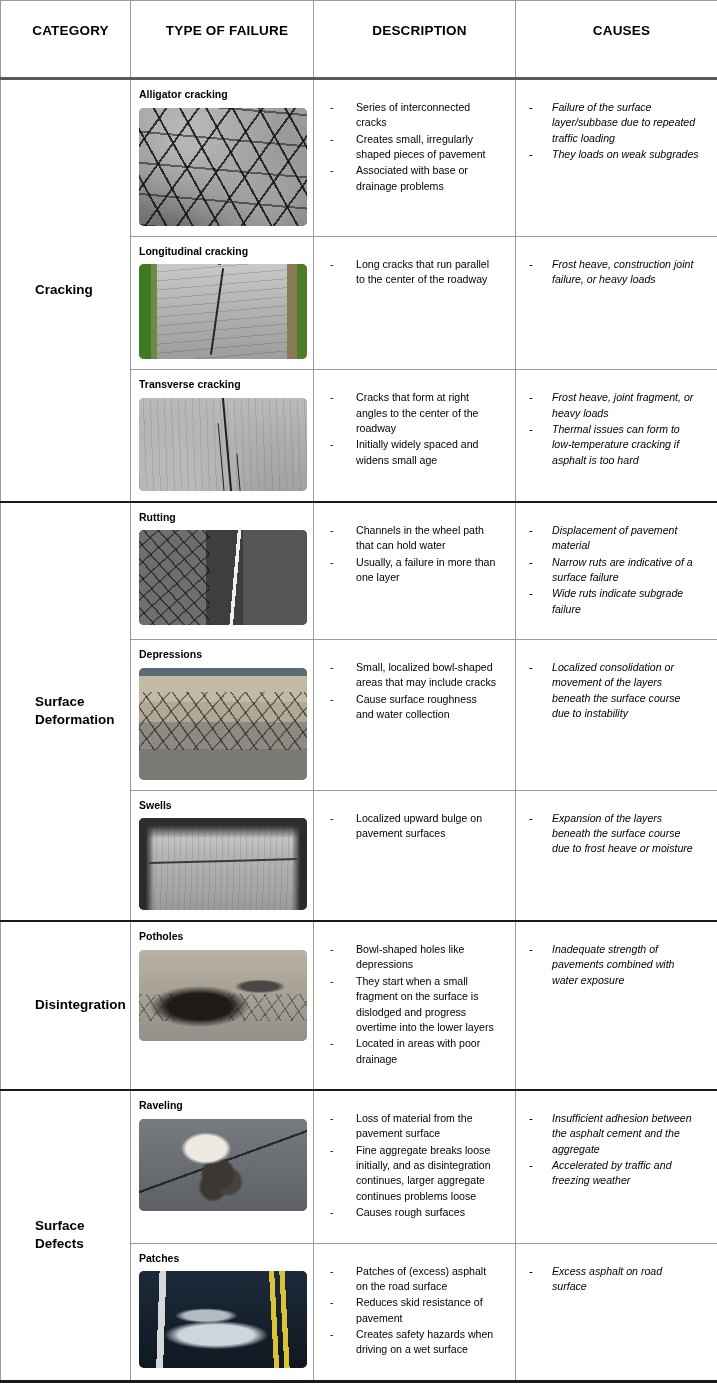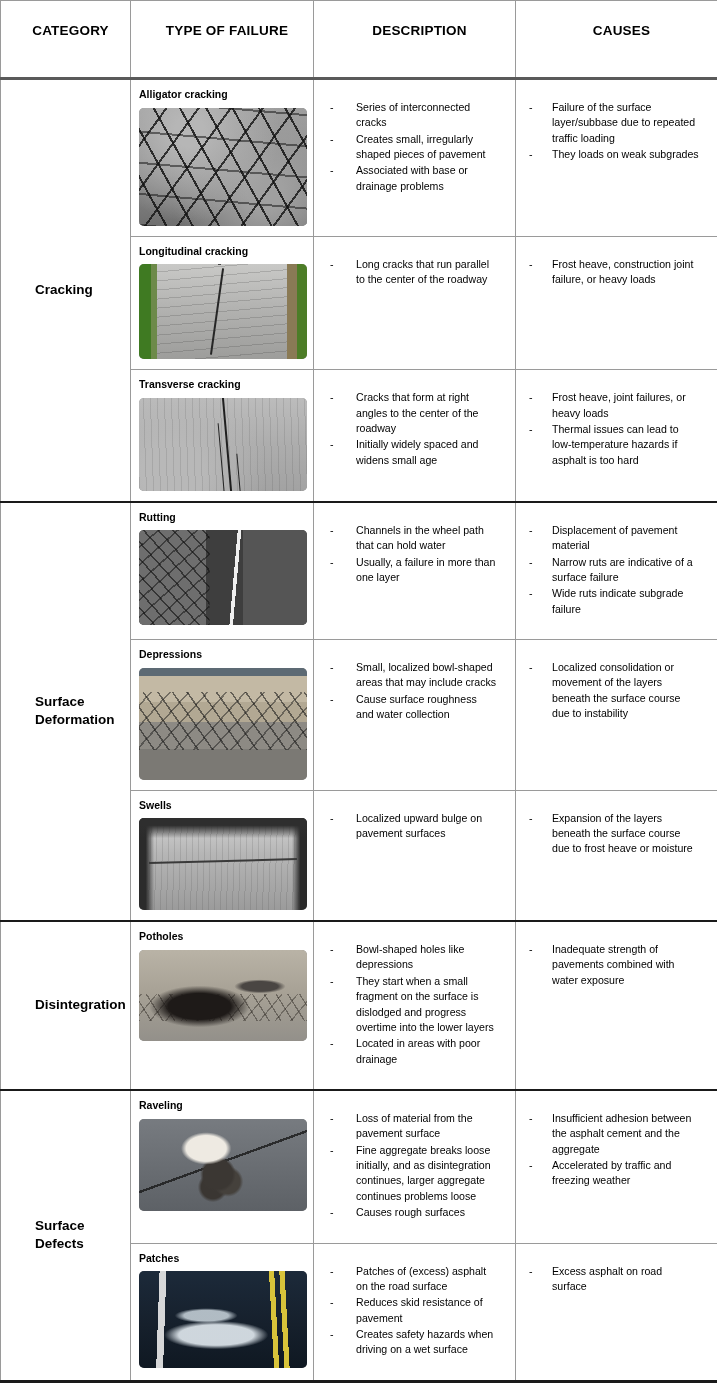--- a/index.html
+++ b/index.html
@@ -116,20 +116,21 @@
     margin-bottom: 1px;
   }
   ul.bullets li::before {
     content: "-";
     position: absolute;
     left: 4px;
     top: 0;
   }
   td.causes-cell ul.bullets li {
     padding-left: 24px;
+    font-style: italic;
   }
   td.causes-cell ul.bullets li::before {
     left: 1px;
   }
 
   
   .ph-alligator {
     background:
       repeating-linear-gradient(61deg, rgba(20,20,20,.85) 0 2px, rgba(20,20,20,0) 2px 23px),
       repeating-linear-gradient(-54deg, rgba(18,18,18,.8) 0 2px, rgba(18,18,18,0) 2px 26px),
@@ -308,22 +309,22 @@
             </div>
           </td>
           <td class="desc-cell">
             <ul class="bullets">
               <li>Cracks that form at right angles to the center of the roadway</li>
               <li>Initially widely spaced and widens small age</li>
             </ul>
           </td>
           <td class="causes-cell">
             <ul class="bullets">
-              <li>Frost heave, joint failures, or heavy loads</li>
-              <li>Thermal issues can lead to low-temperature hazards if asphalt is too hard</li>
+              <li>Frost heave, joint fragment, or heavy loads</li>
+              <li>Thermal issues can form to low-temperature cracking if asphalt is too hard</li>
             </ul>
           </td>
         </tr>
         <tr class="group-start">
           <td class="category-cell" rowspan="3">
             <div class="category-label">Surface Deformation</div>
           </td>
           <td class="type-cell">
             <div class="type-title">Rutting</div>
             <div class="thumb" style="height: 95px;">

